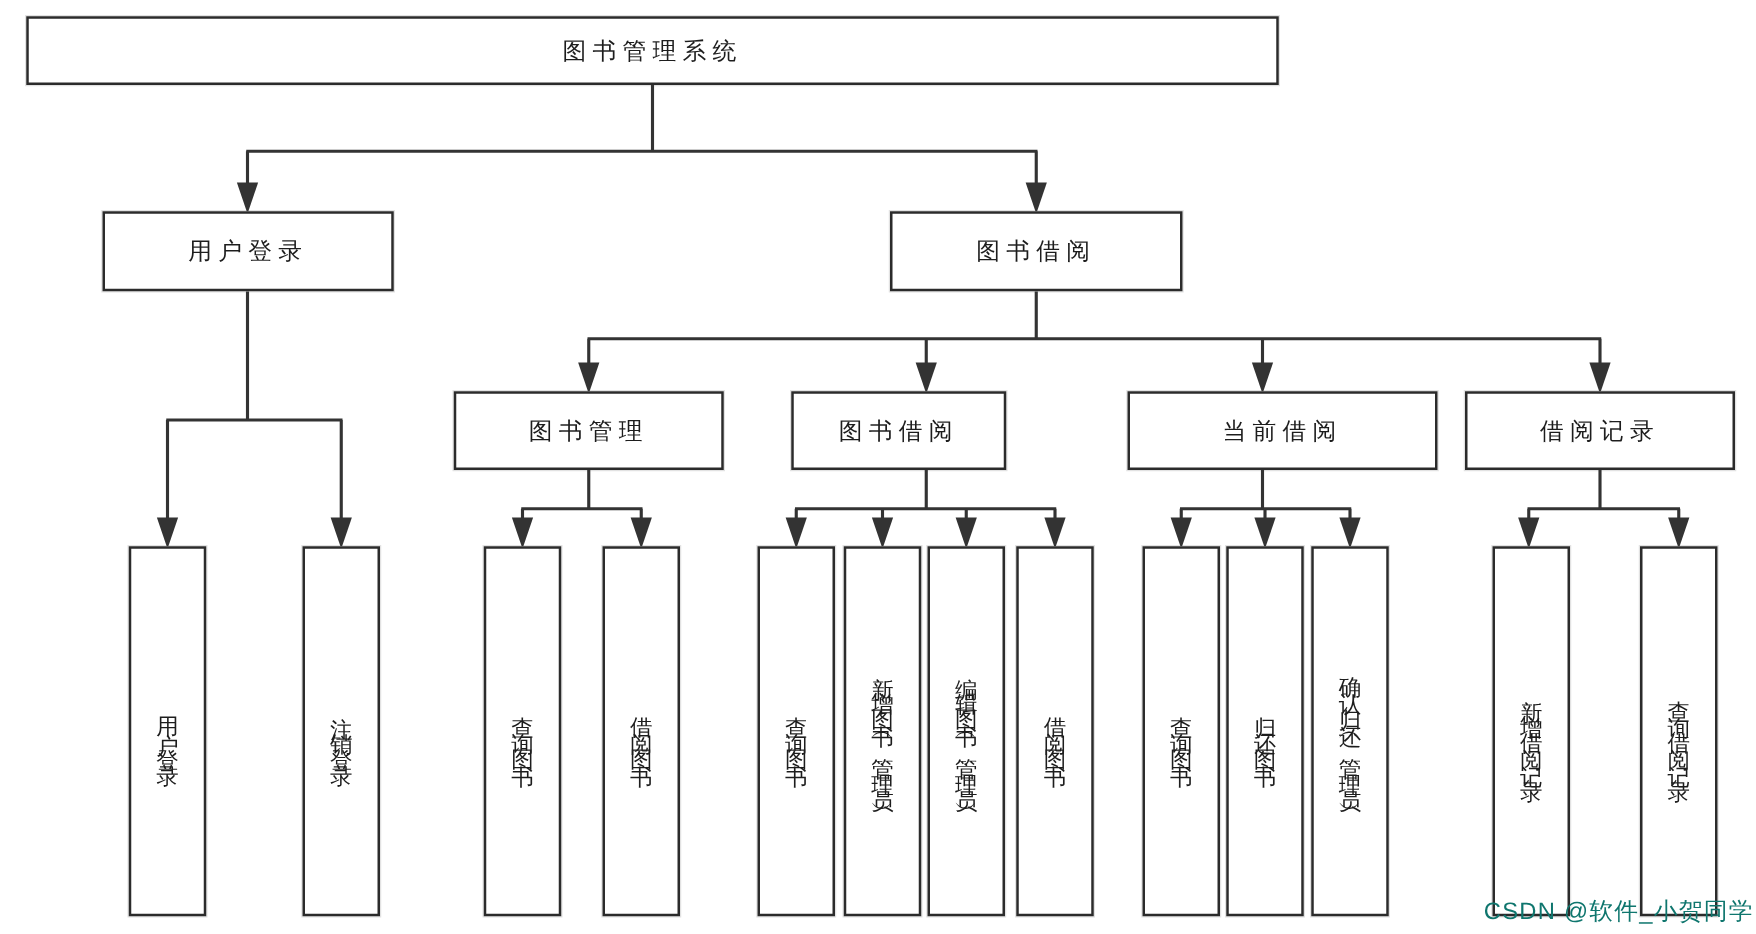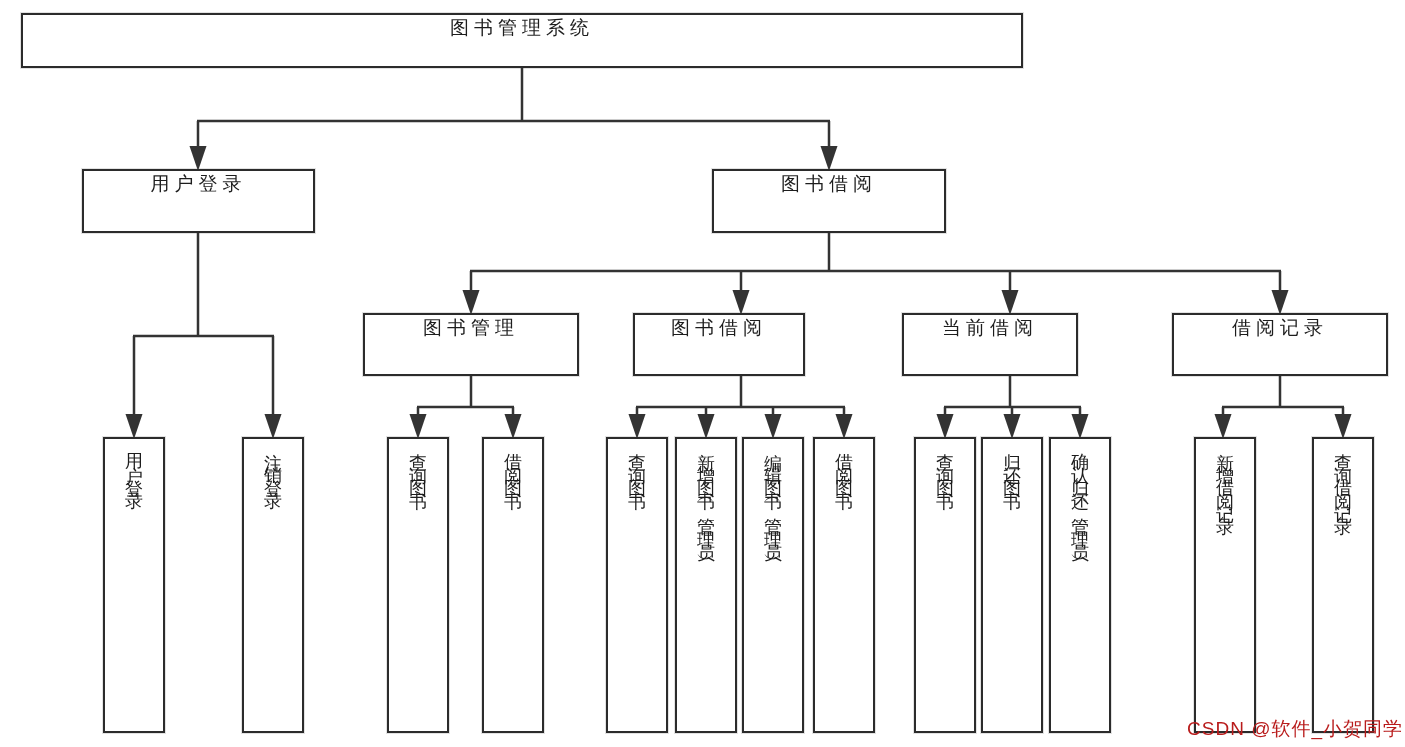--- a/index.html
+++ b/index.html
@@ -9,21 +9,21 @@
     background:#ffffff;
     font-family:"Liberation Sans", sans-serif;
     overflow:hidden;
   }
   svg.connectors{position:absolute;left:0;top:0;width:1405px;height:747px;}
   .box{
     position:absolute;
     box-sizing:border-box;
     background:#ffffff;
     border:2px solid #2b2b2b;
-    display:flex;justify-content:center;
+    display:flex;align-items:center;justify-content:center;
     box-shadow:0 0 0 1px rgba(60,60,60,0.15);
   }
   .hlabel{
     font-size:19px;
     letter-spacing:5px;
     color:#1d1d1d;
     white-space:nowrap;
   }
   .vlabel{
     writing-mode:vertical-rl;
@@ -32,21 +32,21 @@
     line-height:1;
     letter-spacing:13px;
     color:#1d1d1d;
     white-space:nowrap;
   }
   .watermark{
     position:absolute;
     right:2px;bottom:5px;
     font-size:19px;
     letter-spacing:1px;
-    color:#b91c1c;
+    color:#0f766e;
     white-space:nowrap;
   }
 </style>
 </head>
 <body>
 
 <div class="canvas">
 
   <svg class="connectors" viewBox="0 0 1405 747" xmlns="http://www.w3.org/2000/svg">
     <path fill="none" stroke="#333333" stroke-width="2.5" d="
@@ -90,21 +90,21 @@
   <div class="box" style="left:712px;top:169px;width:234px;height:64px">
     <span class="hlabel">图书借阅</span>
   </div>
 
   <div class="box" style="left:363px;top:313px;width:216px;height:63px">
     <span class="hlabel">图书管理</span>
   </div>
   <div class="box" style="left:633px;top:313px;width:172px;height:63px">
     <span class="hlabel">图书借阅</span>
   </div>
-  <div class="box" style="left:902px;top:313px;width:176px;height:63px">
+  <div class="box" style="left:902px;top:313px;width:248px;height:63px">
     <span class="hlabel">当前借阅</span>
   </div>
   <div class="box" style="left:1172px;top:313px;width:216px;height:63px">
     <span class="hlabel">借阅记录</span>
   </div>
 
   <div class="box" style="left:103px;top:437px;width:62px;height:296px">
     <span class="vlabel">用户登录</span>
   </div>
   <div class="box" style="left:242px;top:437px;width:62px;height:296px">

